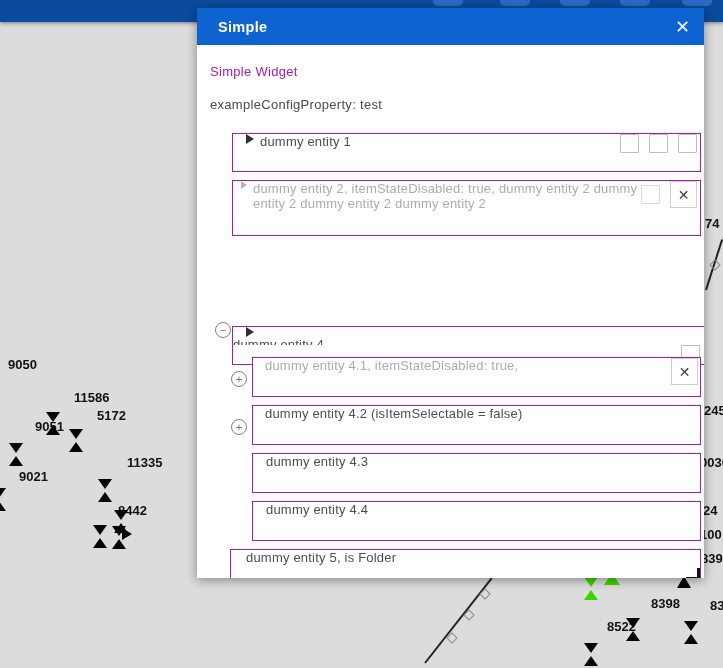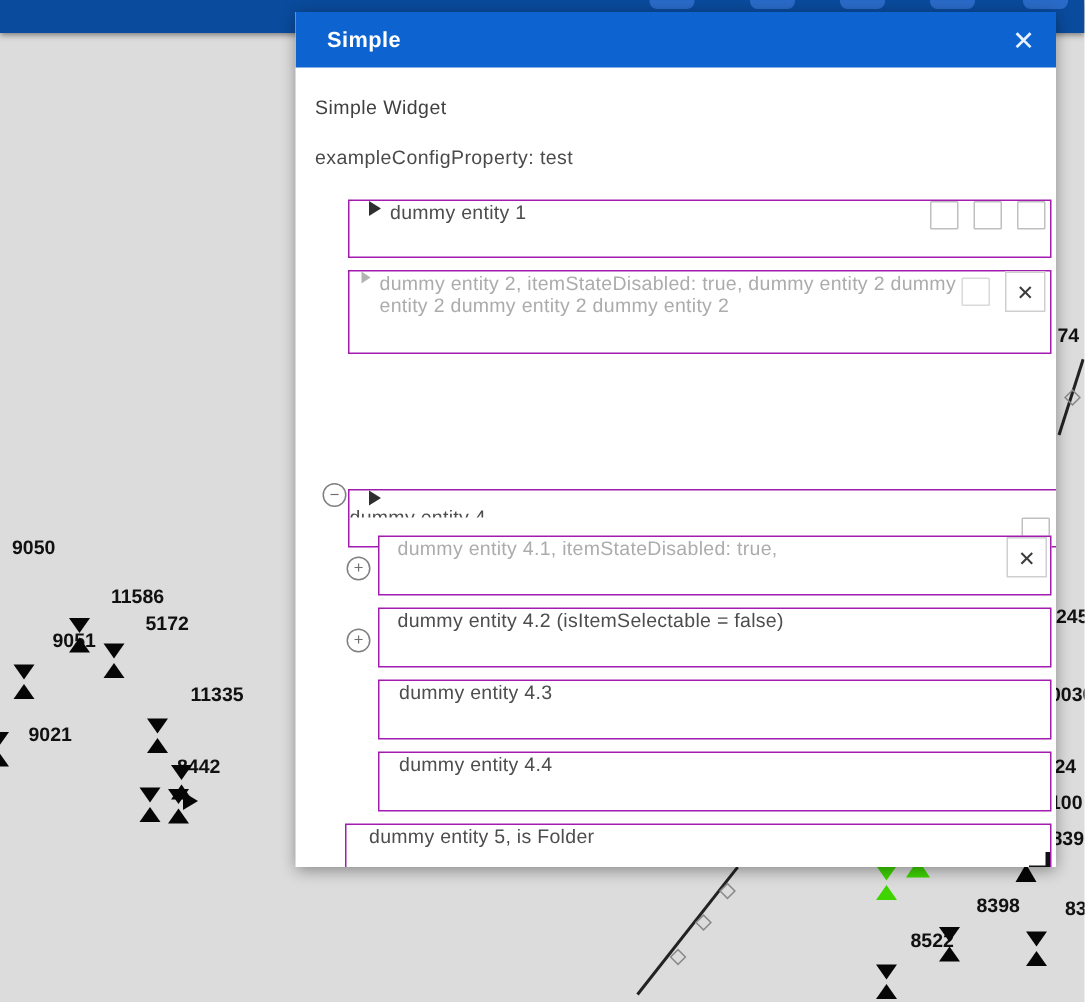--- a/index.html
+++ b/index.html
@@ -26,21 +26,21 @@
   .mapline{position:absolute;height:2px;background:#222;transform-origin:0 50%;z-index:0;}
   .tick{position:absolute;width:6px;height:6px;border:1px solid #8a8a8a;transform:rotate(45deg);z-index:0;}
   
   .panel{position:absolute;left:197px;top:8px;width:507px;height:570px;background:#fff;
          box-shadow:0 2px 10px rgba(0,0,0,.4);z-index:5;overflow:hidden;}
   .panel-header{position:absolute;left:0;top:0;width:100%;height:37px;background:#0d64d0;
          display:flex;align-items:center;}
   .panel-title{color:#fff;font-size:14.5px;font-weight:bold;margin-left:21px;letter-spacing:.3px;}
   .panel-close{position:absolute;right:14px;top:0;height:37px;display:flex;align-items:center;
          color:#eaf2ff;font-size:18px;font-weight:300;cursor:pointer;}
-  .panel-sub{position:absolute;left:13px;top:56px;font-size:13px;color:#404040;letter-spacing:.3px;}
+  .panel-sub{position:absolute;left:13px;top:56px;font-size:13px;color:#a21caf;letter-spacing:.3px;}
   .panel-config{position:absolute;left:13px;top:89px;font-size:13px;color:#4a4a4a;letter-spacing:.3px;}
   .row{position:absolute;background:#fff;border:1px solid #a21caf;box-sizing:border-box;
        display:flex;align-items:flex-start;}
   .rlabel{font-size:13px;color:#4d4d4d;letter-spacing:.2px;white-space:nowrap;overflow:hidden;flex:1;}
   .rlabel.two{line-height:15px;}
   .rlabel.disabled{color:#acacac;}
   .arr{width:0;height:0;border-top:5px solid transparent;border-bottom:5px solid transparent;
        border-left:8px solid #2f2f2f;margin:0 6px 0 13px;flex:0 0 auto;}
   .arr.small{border-top-width:4px;border-bottom-width:4px;border-left:6px solid #b3b3b3;margin-left:8px;}
   .cb{width:17px;height:17px;border:1px solid #bfbfbf;background:#fff;flex:0 0 auto;border-radius:1px;}
@@ -66,21 +66,21 @@
       <div class="topbar-tab" style="left:500px;"></div>
       <div class="topbar-tab" style="left:560px;"></div>
       <div class="topbar-tab" style="left:620px;"></div>
       <div class="topbar-tab" style="left:682px;"></div>
     </div>
 
     <div class="maplabel" style="left:8px;top:357px;">9050</div>
     <div class="maplabel" style="left:74px;top:390px;">11586</div>
     <div class="maplabel" style="left:97px;top:408px;">5172</div>
     <div class="maplabel" style="left:35px;top:419px;">9051</div>
-    <div class="maplabel" style="left:19px;top:482px;">9021</div>
+    <div class="maplabel" style="left:19px;top:469px;">9021</div>
     <div class="maplabel" style="left:127px;top:455px;">11335</div>
     <div class="maplabel" style="left:118px;top:503px;">8442</div>
 
     <div class="maplabel" style="left:651px;top:596px;">8398</div>
     <div class="maplabel" style="left:607px;top:619px;">8522</div>
 
     <div class="maplabel" style="left:705px;top:216px;">74</div>
     <div class="maplabel" style="left:704px;top:403px;">245</div>
     <div class="maplabel" style="left:700px;top:455px;">0030</div>
     <div class="maplabel" style="left:703px;top:503px;">24</div>

